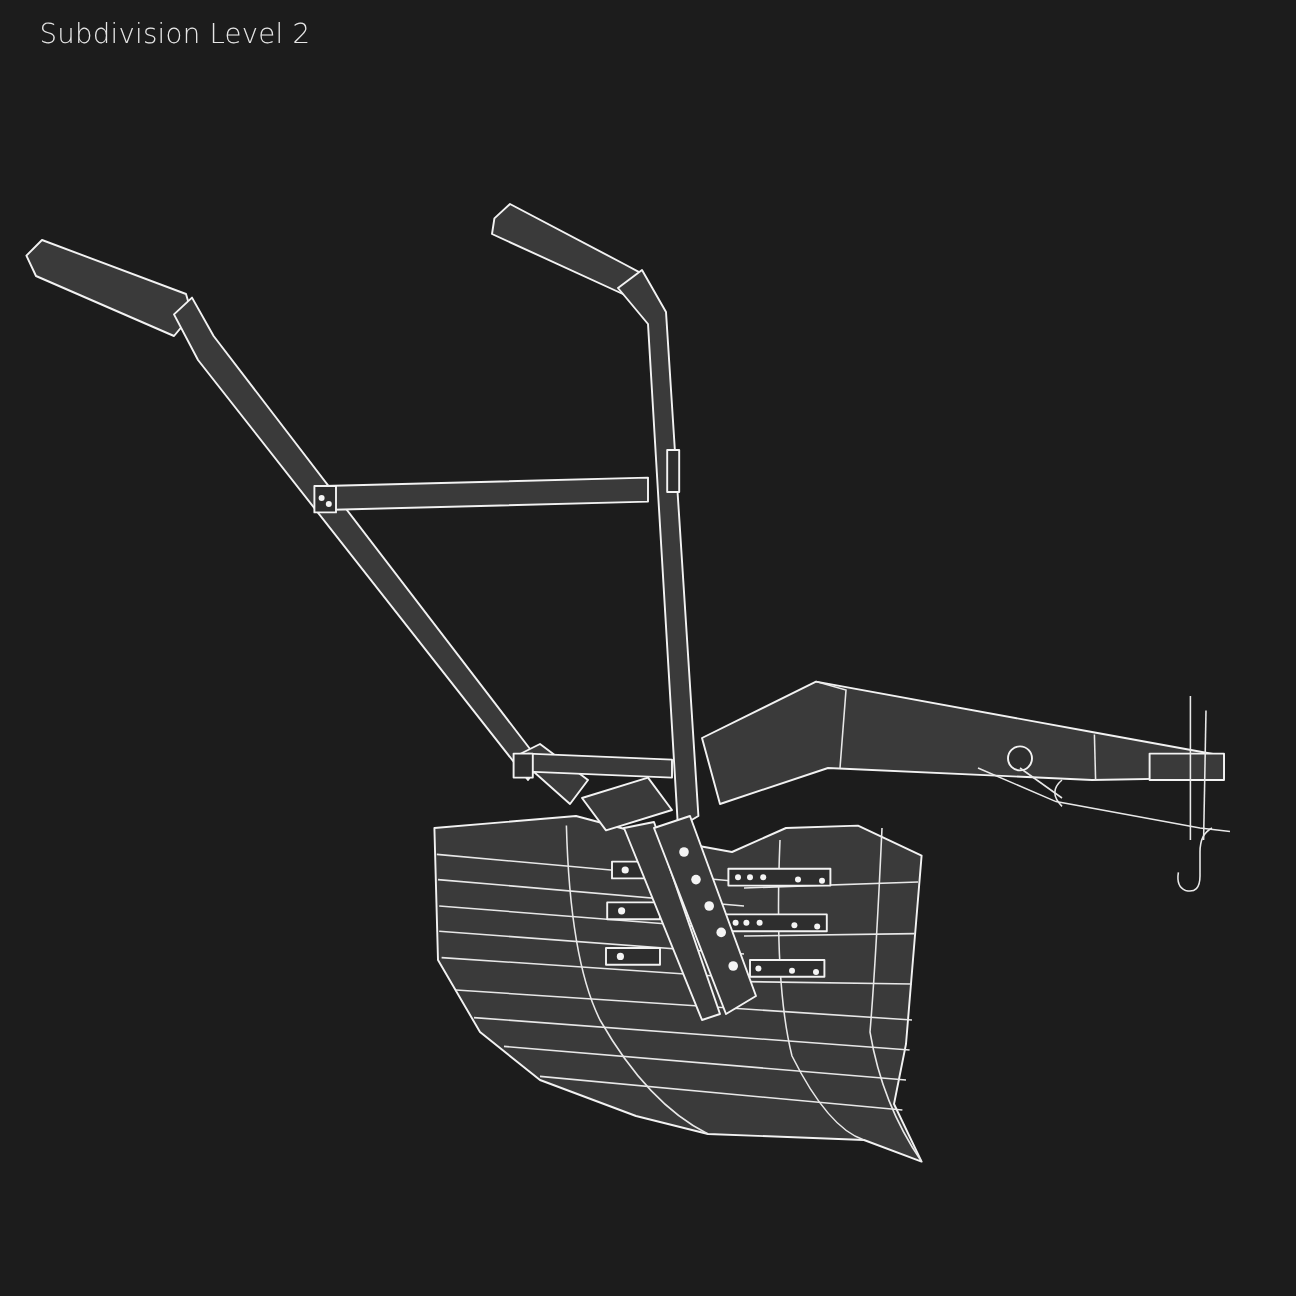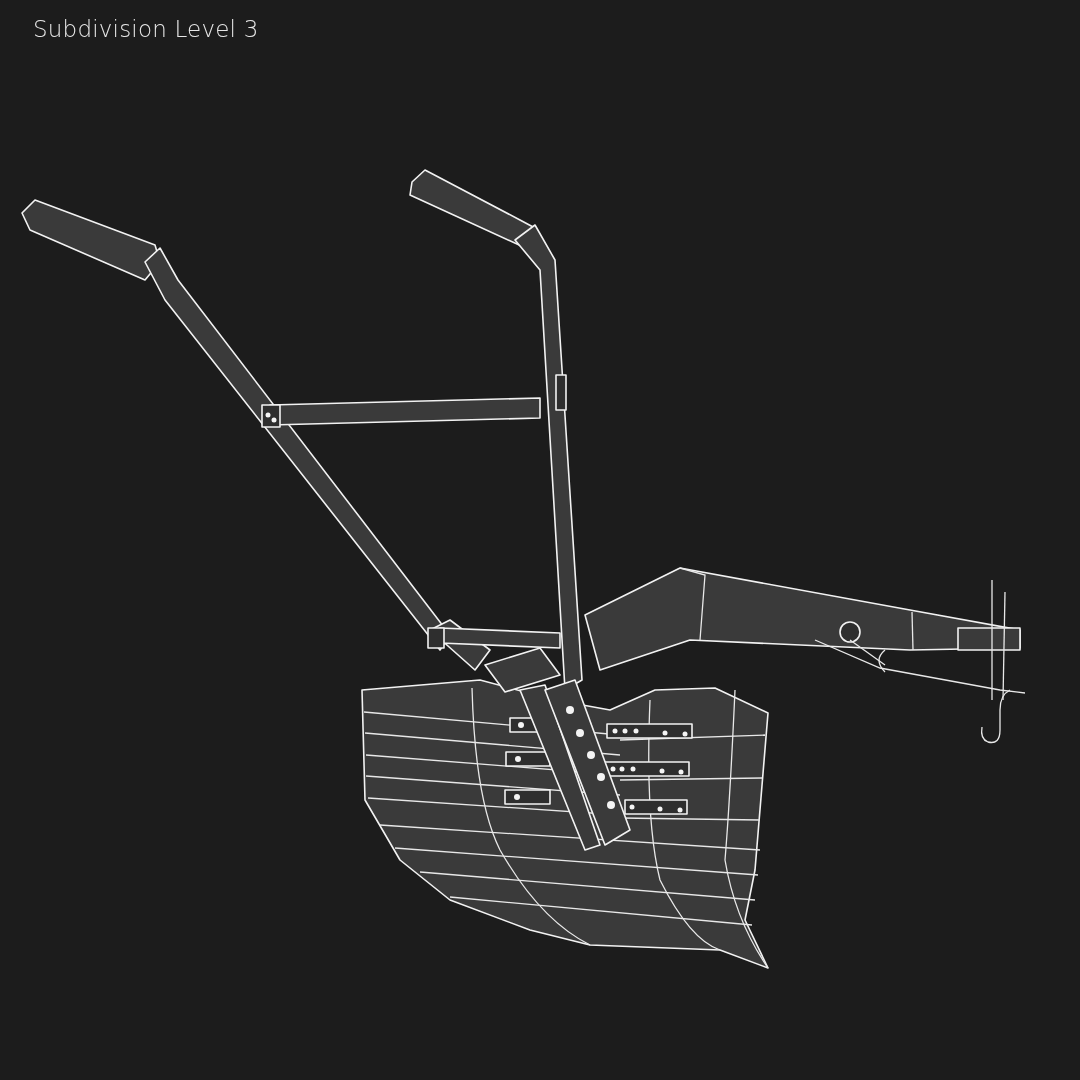--- a/index.html
+++ b/index.html
@@ -7,21 +7,21 @@
   .label { position:absolute; left:33px; top:16px; color:#e6e6e6; font-size:23px; font-weight:300; letter-spacing:0.2px; font-family:"DejaVu Sans", sans-serif; }
   svg { position:absolute; left:0; top:0; }
   .f { fill:#3a3a3a; stroke:#f2f2f2; stroke-width:1.6; stroke-linejoin:round; }
   .fd { fill:#2e2e2e; stroke:#f2f2f2; stroke-width:1.6; stroke-linejoin:round; }
   .l { fill:none; stroke:#e8e8e8; stroke-width:1.3; }
   .dot { fill:#f4f4f4; }
 </style>
 </head>
 <body>
 
-<div class="label">Subdivision Level 3</div>
+<div class="label">Subdivision Level 2</div>
 
 <svg width="1080" height="1080" viewBox="0 0 1080 1080">
 
   <g>
     <polygon class="f" points="585,615 680,568 910,610 1020,630 1020,648 910,650 690,640 600,670"></polygon>
     <polyline class="l" points="680,568 705,575 700,640"></polyline>
     <line class="l" x1="912" y1="612" x2="913" y2="650"></line>
     <rect class="f" x="958" y="628" width="62" height="22"></rect>
     <line class="l" x1="992" y1="580" x2="992" y2="700"></line>
     <line class="l" x1="1005" y1="592" x2="1003" y2="700"></line>

